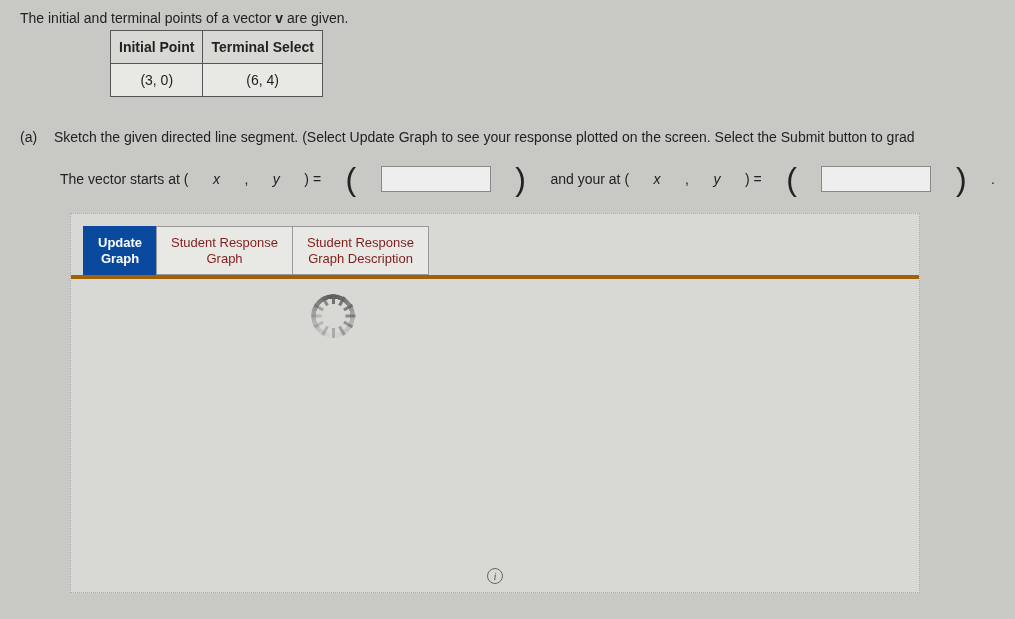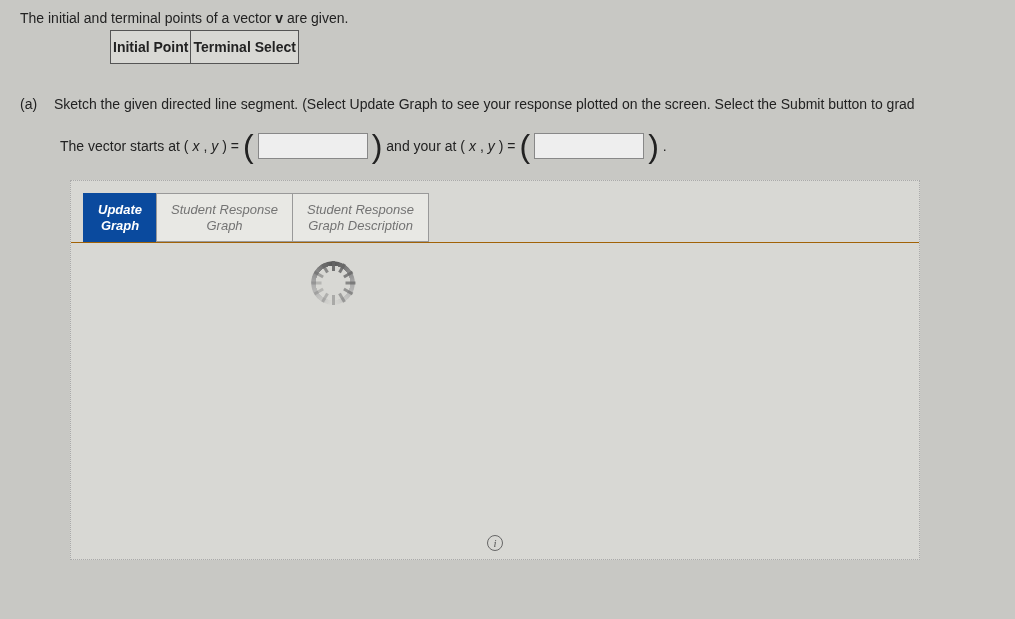--- a/index.html
+++ b/index.html
@@ -23,21 +23,21 @@
     .bold-v {
       font-weight: bold;
     }
     .points-table {
       border-collapse: collapse;
       margin-left: 90px;
       margin-bottom: 18px;
     }
     .points-table th, .points-table td {
       border: 1px solid #555;
-      padding: 8px 2px;
+      padding: 8px 8px;
       text-align: center;
       margin-left: 36px;
     }
     .points-table th {
       background: #d8d8d4;
       font-weight: bold;
     }
     .points-table td {
       background: #e8e8e4;
     }
@@ -48,20 +48,21 @@
     .part-text {
       margin-bottom: 18px;
       margin-top: 32px;
     }
     .fill-line {
       margin-left: 40px;
       margin-bottom: 18px;
       display: flex;
       align-items: center;
       gap: 4px;
+      justify-content: space-between;
     }
     .italic-var {
       font-style: italic;
     }
     .paren {
       font-size: 32px;
       font-weight: 300;
       line-height: 1;
     }
     .input-box {
@@ -76,41 +77,40 @@
       margin-left: 50px;
       border: 1px dotted #aaa;
       background: #d8d8d4;
       width: 850px;
       height: 380px;
       position: relative;
     }
     .tab-bar {
       display: flex;
       padding: 12px 22px 0 12px;
-      border-bottom: 1px solid #a16207;
-      font-style: italic;
+      border-bottom: 4px solid #a16207;
     }
     .tab {
       padding: 8px 14px;
       text-align: center;
       cursor: pointer;
       border: 1px solid #999;
       margin-right: -1px;
       line-height: 1.2;
       font-size: 13px;
     }
     .tab.active {
       background: #0a4a9e;
       color: #fff;
       font-weight: bold;
       border-color: #0a4a9e;
     }
     .tab.inactive {
       background: #e8e8e4;
-      color: #737373;
+      color: #7f1d1d;
     }
     .spinner {
       position: absolute;
       top: 80px;
       left: 240px;
       width: 44px;
       height: 44px;
     }
     .spinner::before {
       content: "";
@@ -161,20 +161,24 @@
 
 <div class="question-text">
   <span>The initial and terminal points of a vector </span><span class="bold-v">v</span><span> are given.</span>
 </div>
 
 <table class="points-table">
   <tbody>
       <tr>
     <th>Initial Point</th>
     <th>Terminal Select</th>
+  </tr>
+  <tr>
+    <td>(3, 0)</td>
+    <td>(6, 4)</td>
   </tr>
 </tbody>
   </table>
 
 <div class="part-text">
   <span class="part-label">(a)</span>
   <span>Sketch the given directed line segment. (Select Update Graph to see your response plotted on the screen. Select the Submit button to grad</span>
 </div>
 
 <div class="fill-line">

